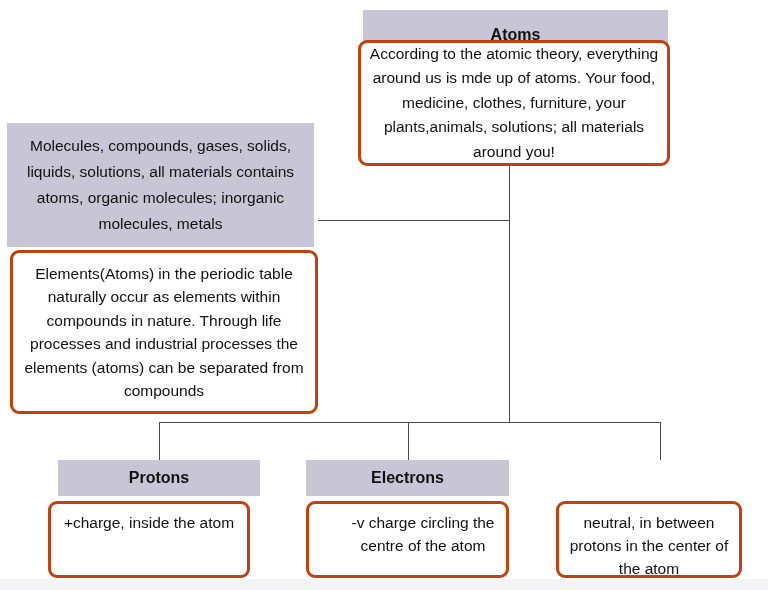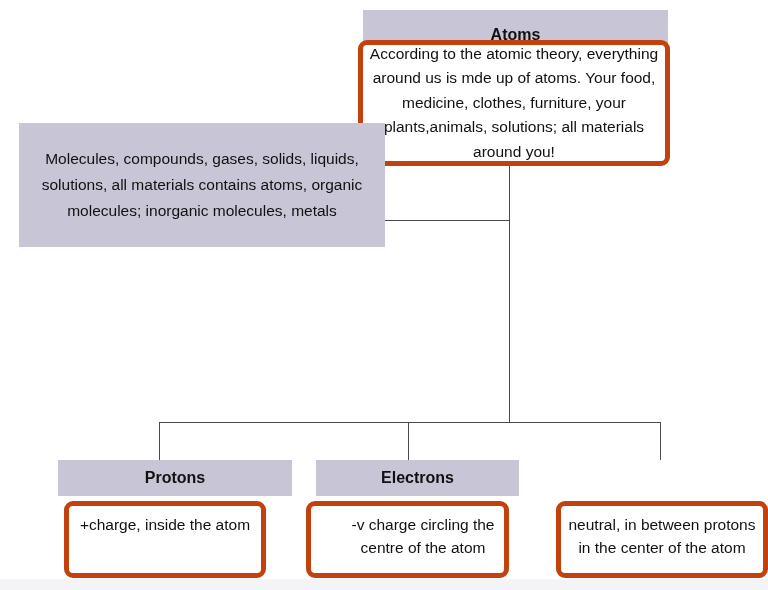--- a/index.html
+++ b/index.html
@@ -37,21 +37,21 @@
     text-align: center;
     font-size: 15.5px;
     line-height: 26px;
     color: #111;
     padding: 4px 2px;
   }
   
   .note {
     position: absolute;
     background: #ffffff;
-    border: 5px solid #c2410c;
+    border: 3px solid #c2410c;
     border-radius: 9px;
     text-align: center;
     font-size: 15.5px;
     line-height: 24.5px;
     color: #111;
     padding: 5px 4px;
   }
   .note.vcenter {
     display: flex;
     align-items: center;
@@ -90,38 +90,41 @@
   <div class="line v" style="left:660px; top:422px; height:38px;"></div>
 
   <div class="hdr" style="left:363px; top:10px; width:305px; height:50px;">
     <span>Atoms</span>
   </div>
 
   <div class="note vcenter" style="left:358px; top:40px; width:312px; height:126px;">
     <span>According to the atomic theory, everything around us is mde up of atoms. Your food, medicine, clothes, furniture, your plants,animals, solutions; all materials around you!</span>
   </div>
 
-  <div class="fillnote" style="left:19px; top:123px; width:366px; height:124px;">
+  <div class="fillnote" style="left:7px; top:123px; width:307px; height:124px;">
     <span>Molecules, compounds, gases, solids, liquids, solutions, all materials contains atoms, organic molecules; inorganic molecules, metals</span>
   </div>
 
+  <div class="note vcenter" style="left:10px; top:250px; width:308px; height:164px; line-height:23.5px;">
+    <span>Elements(Atoms) in the periodic table naturally occur as elements within compounds in nature. Through life processes and industrial processes the elements (atoms) can be separated from compounds</span>
+  </div>
 
-  <div class="hdr" style="left:58px; top:460px; width:234px; height:36px;">
+  <div class="hdr" style="left:58px; top:460px; width:202px; height:36px;">
     <span>Protons</span>
   </div>
-  <div class="note vtop" style="left:64px; top:501px; width:202px; height:77px;">
+  <div class="note vtop" style="left:48px; top:501px; width:202px; height:77px;">
     <span>+charge, inside the atom</span>
   </div>
 
-  <div class="hdr" style="left:316px; top:460px; width:203px; height:36px;">
+  <div class="hdr" style="left:306px; top:460px; width:203px; height:36px;">
     <span>Electrons</span>
   </div>
   <div class="note vtop" style="left:306px; top:501px; width:203px; height:77px;padding-left:35px;">
     <span>-v charge circling the centre of the atom</span>
   </div>
 
-  <div class="note vtop" style="left:556px; top:501px; width:212px; height:77px;">
+  <div class="note vtop" style="left:556px; top:501px; width:186px; height:77px;">
     <span>neutral, in between protons in the center of the atom</span>
   </div>
 
   <div class="footer-strip"></div>
 
 </div>
 
 </body></html>

